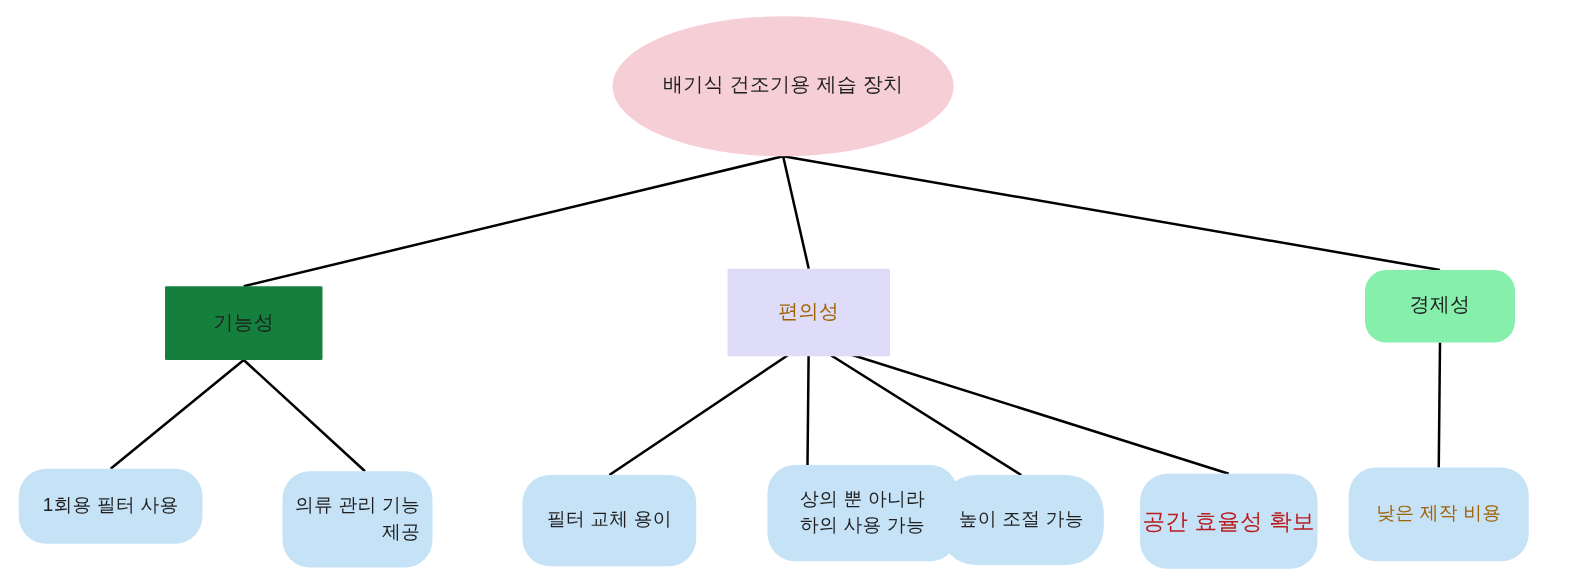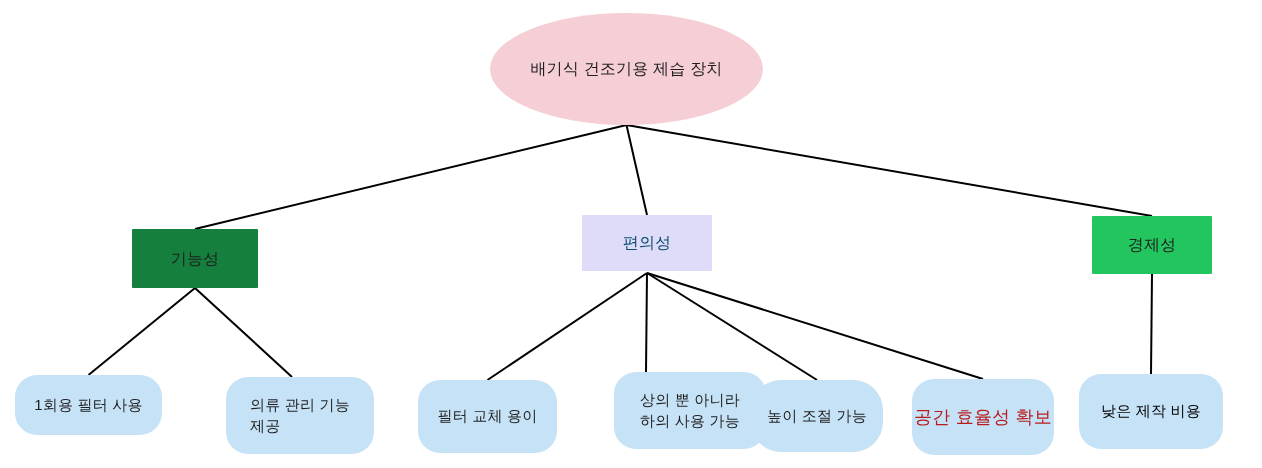--- a/index.html
+++ b/index.html
@@ -21,21 +21,21 @@
     width: 1262px;
     height: 468px;
     pointer-events: none;
   }
   .node {
     position: absolute;
     box-sizing: border-box;
     display: flex;
     align-items: center;
     justify-content: center;
-    text-align: left;
+    text-align: right;
     white-space: pre-line;
     color: #1f1f1f;
     line-height: 1.35;
     letter-spacing: 0.2px;
   }
   .node.ellipse { border-radius: 50%; }
   .node.rect    { border-radius: 1px; }
   .node.rounded { border-radius: 22px; }
 </style>
 </head>
@@ -50,25 +50,25 @@
       <line x1="195" y1="288" x2="292" y2="377" stroke="#000000" stroke-width="2"></line>
       <line x1="647" y1="273" x2="487.5" y2="380" stroke="#000000" stroke-width="2"></line>
       <line x1="647" y1="273" x2="646" y2="372" stroke="#000000" stroke-width="2"></line>
       <line x1="647" y1="273" x2="817" y2="380" stroke="#000000" stroke-width="2"></line>
       <line x1="647" y1="273" x2="983" y2="379" stroke="#000000" stroke-width="2"></line>
       <line x1="1152" y1="274" x2="1151" y2="374" stroke="#000000" stroke-width="2"></line>
     </svg>
   <div>
       <div class="node ellipse" style="left: 490px; top: 13px; width: 273px; height: 112px; background: rgb(246, 206, 214); font-size: 16px; color: rgb(31, 31, 31);">배기식 건조기용 제습 장치</div>
       <div class="node rect" style="left: 132px; top: 229px; width: 126px; height: 59px; background: #15803d; font-size: 16px; color: rgb(31, 31, 31);">기능성</div>
-      <div class="node rect" style="left: 582px; top: 215px; width: 130px; height: 56px; background: rgb(222, 220, 249); font-size: 16px; color: #0c4a6e;">편의성</div>
-      <div class="node rect" style="left: 1092px; top: 216px; width: 120px; height: 58px; background: #22c55e; font-size: 16px; color: rgb(31, 31, 31);">경제성</div>
+      <div class="node rect" style="left: 582px; top: 215px; width: 130px; height: 70px; background: rgb(222, 220, 249); font-size: 16px; color: #a16207;">편의성</div>
+      <div class="node rect" style="left: 1092px; top: 216px; width: 120px; height: 58px; background: #86efac; font-size: 16px; color: rgb(31, 31, 31); border-radius: 17px;">경제성</div>
       <div class="node rounded" style="left: 15px; top: 375px; width: 147px; height: 60px; background: rgb(198, 226, 247); font-size: 15px; color: rgb(31, 31, 31);">1회용 필터 사용</div>
-      <div class="node rounded" style="left: 226px; top: 377px; width: 148px; height: 77px; background: rgb(198, 226, 247); font-size: 15px; color: rgb(31, 31, 31);">의류 관리 기능
+      <div class="node rounded" style="left: 226px; top: 377px; width: 120px; height: 77px; background: rgb(198, 226, 247); font-size: 15px; color: rgb(31, 31, 31);">의류 관리 기능
 제공</div>
       <div class="node rounded" style="left: 418px; top: 380px; width: 139px; height: 73px; background: rgb(198, 226, 247); font-size: 15px; color: rgb(31, 31, 31);">필터 교체 용이</div>
       <div class="node rounded" style="left: 570px; top: 372px; width: 152px; height: 77px; background: rgb(198, 226, 247); font-size: 15px; color: rgb(31, 31, 31); margin-left: 44px;">상의 뿐 아니라
 하의 사용 가능</div>
       <div class="node rounded" style="left: 751px; top: 380px; width: 132px; height: 72px; background: rgb(198, 226, 247); font-size: 15px; color: rgb(31, 31, 31); border-radius: 30px;">높이 조절 가능</div>
       <div class="node rounded" style="left: 912px; top: 379px; width: 142px; height: 76px; background: rgb(198, 226, 247); font-size: 18px; color: #b91c1c;">공간 효율성 확보</div>
-      <div class="node rounded" style="left: 1079px; top: 374px; width: 144px; height: 75px; background: rgb(198, 226, 247); font-size: 15px; color: #000000;">낮은 제작 비용</div>
+      <div class="node rounded" style="left: 1079px; top: 374px; width: 144px; height: 75px; background: rgb(198, 226, 247); font-size: 15px; color: #a16207;">낮은 제작 비용</div>
     </div>
 </div>
 
 </body></html>

